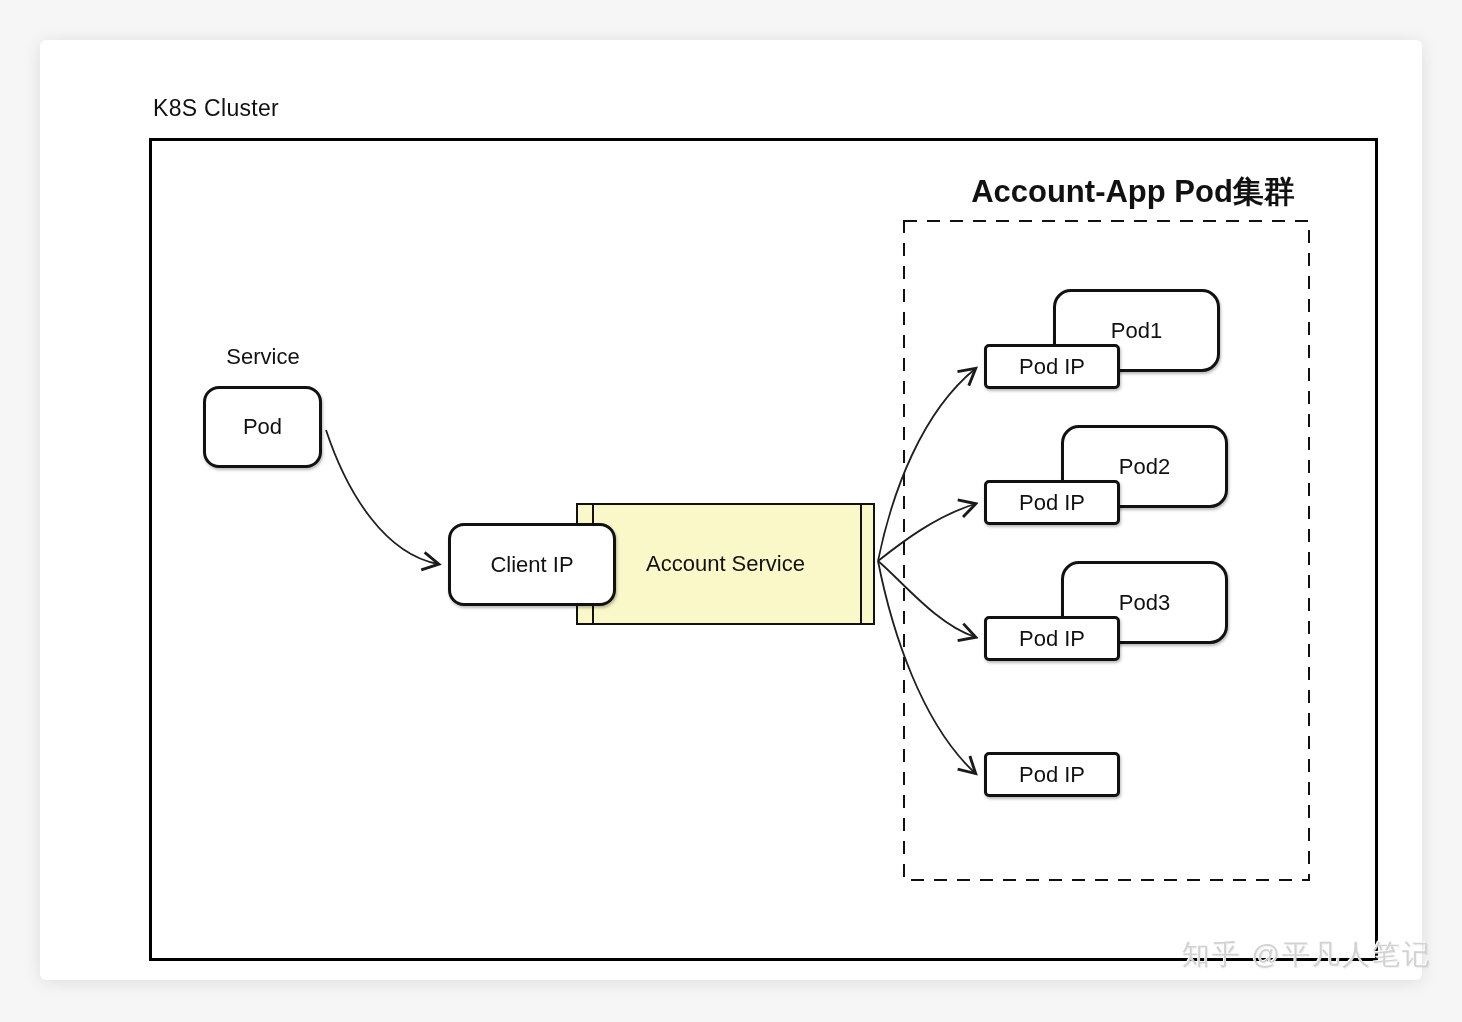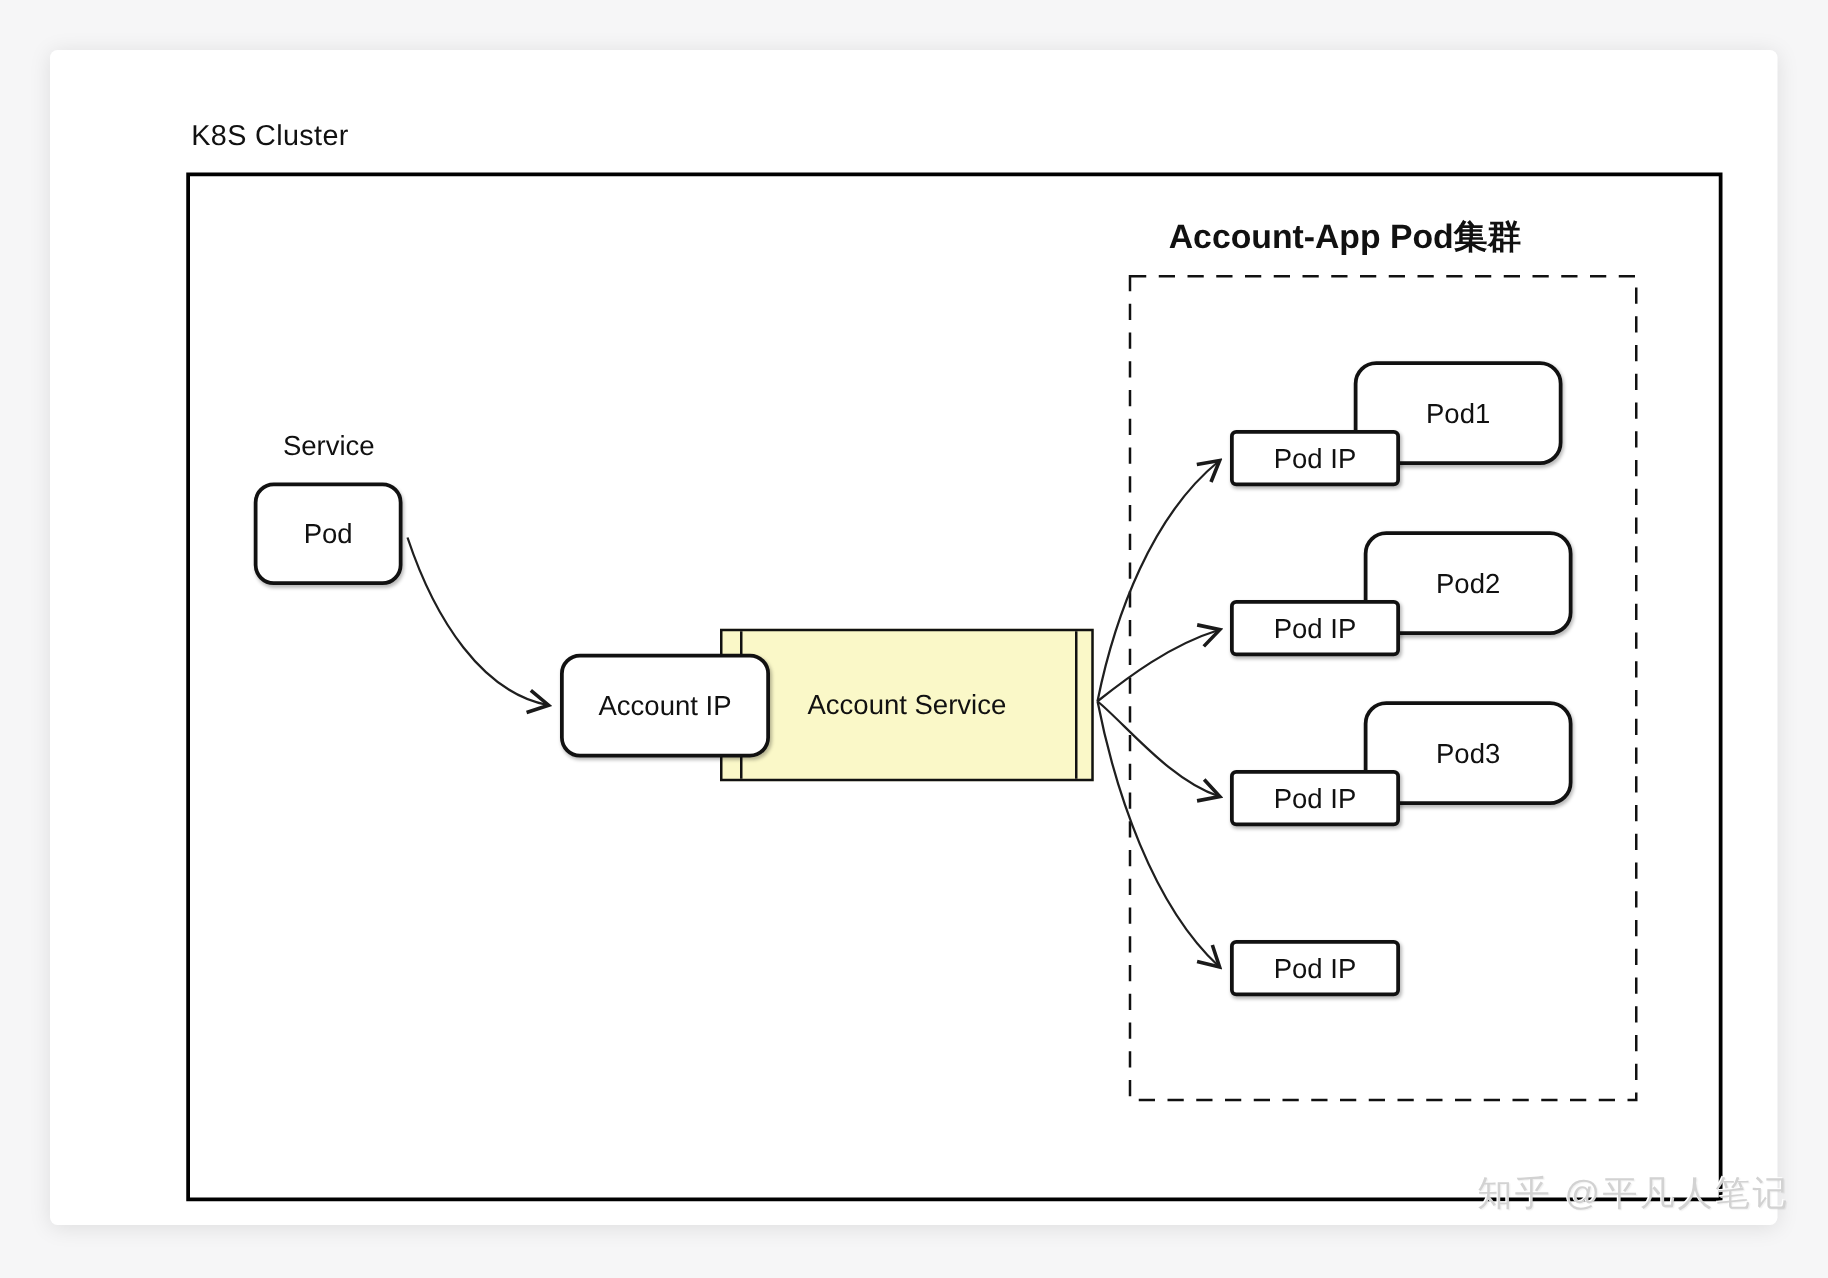--- a/index.html
+++ b/index.html
@@ -47,24 +47,24 @@
     display:flex;align-items:center;justify-content:center;
     font-size:22px;z-index:3;
   }
   .service .vline{
     position:absolute;top:0;bottom:0;width:0;
     border-left:2px solid #111;
   }
   .service .vline.left{left:14px;}
   .service .vline.right{left:282px;}
   .group-title{
-    left:833px;top:131px;width:406px;text-align:center;
-    font-size:27px;font-weight:600;z-index:6;
+    left:890px;top:131px;width:406px;text-align:center;
+    font-size:31px;font-weight:600;z-index:6;
   }
-  .pod-box{width:167px;height:83px;border-radius:18px;z-index:3;margin-left:30px;}
+  .pod-box{width:167px;height:83px;border-radius:18px;z-index:3;}
   .ip-box{width:136px;height:45px;border-radius:5px;z-index:4;}
   .pod1{left:1013px;top:249px;}
   .ip1{left:944px;top:304px;}
   .pod2{left:1021px;top:385px;}
   .ip2{left:944px;top:440px;}
   .pod3{left:1021px;top:521px;}
   .ip3{left:944px;top:576px;}
   .pod4{left:1018px;top:657px;}
   .ip4{left:944px;top:712px;}
   .watermark{
@@ -102,21 +102,21 @@
       </g>
     </svg>
 
     <div class="abs client-label">Service</div>
 
     <div class="abs node client-pod">
       <span>Pod</span>
     </div>
 
     <div class="abs node cluster-ip">
-      <span>Account IP</span>
+      <span>Client IP</span>
     </div>
 
     <div class="abs service">
       <span class="vline left"></span>
       <span class="vline right"></span>
       <span>Account Service</span>
     </div>
 
     <div class="abs group-title">Account-App Pod集群</div>
 

